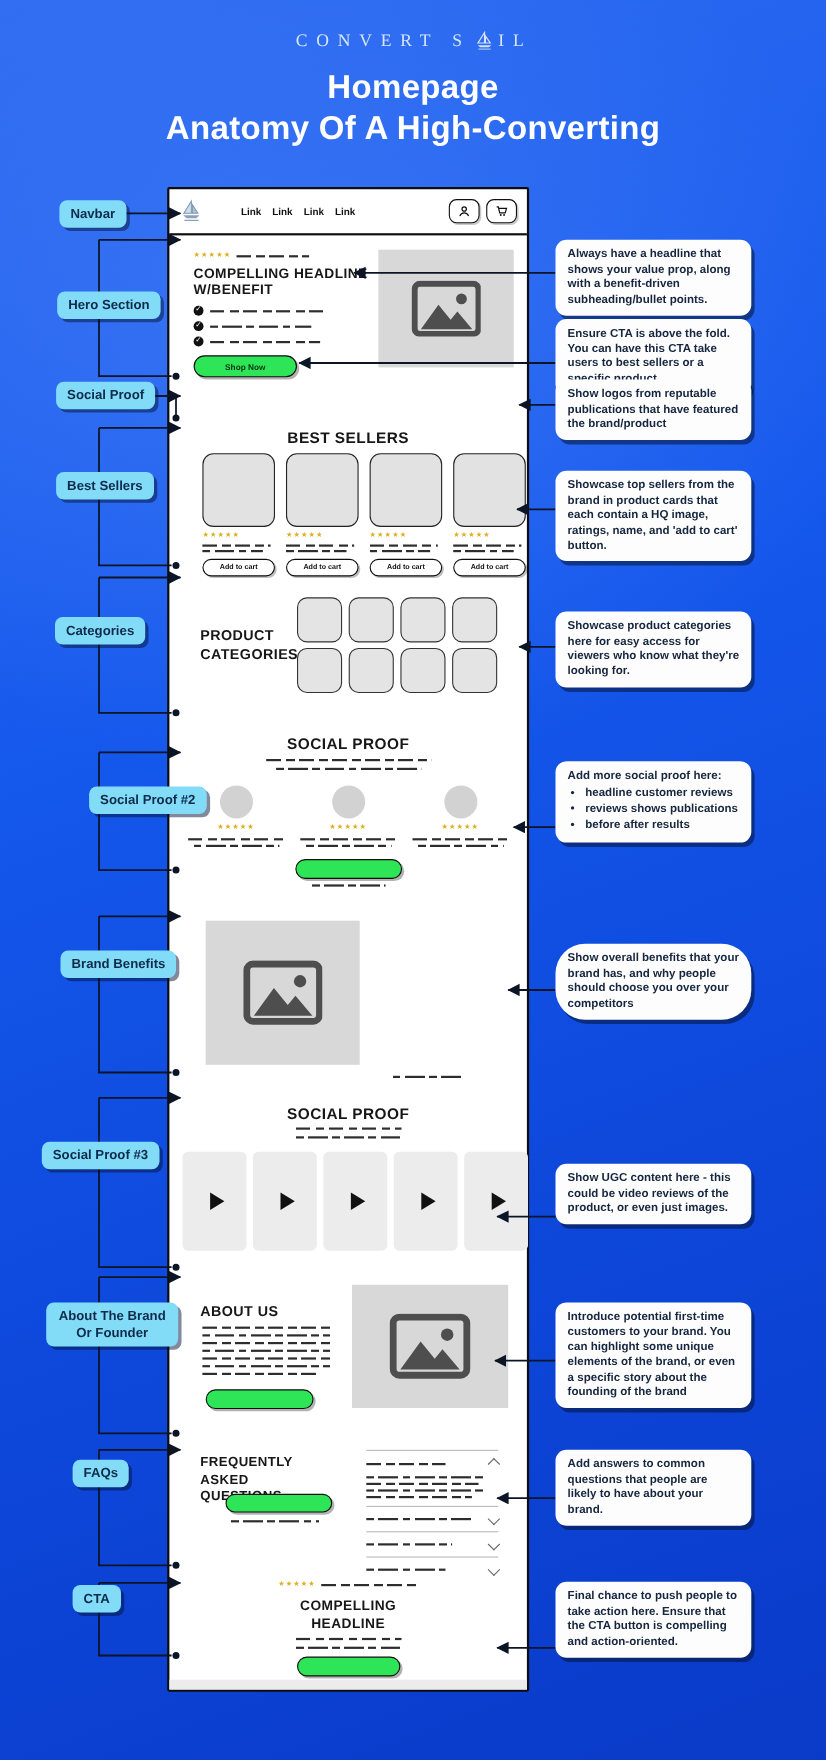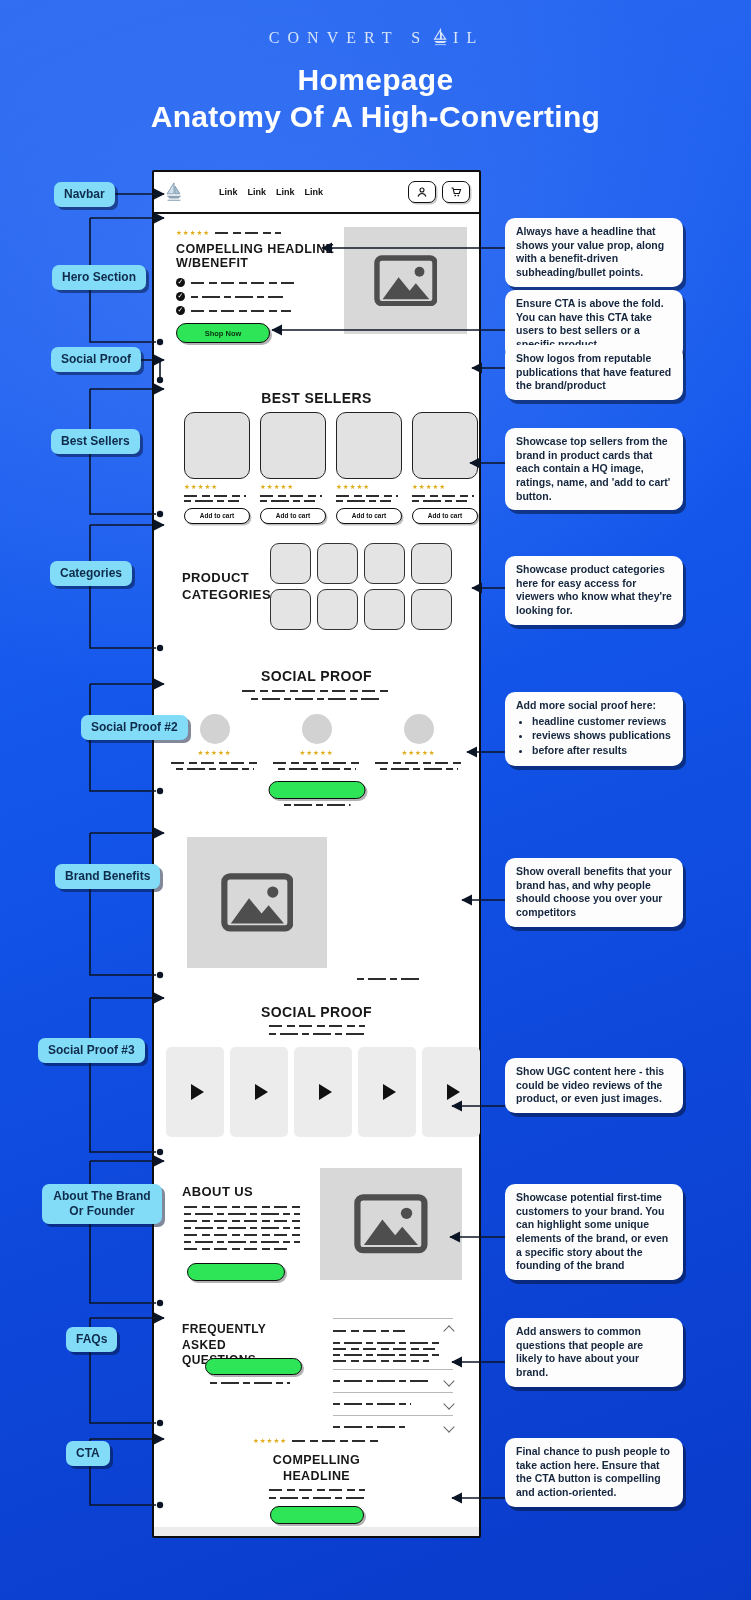--- a/index.html
+++ b/index.html
@@ -394,17 +394,17 @@
 <div class="anno" style="top:428px;">Showcase top sellers from the brand in product cards that each contain a HQ image, ratings, name, and 'add to cart' button.</div>
 <div class="anno" style="top:556px;">Showcase product categories here for easy access for viewers who know what they're looking for.</div>
 <div class="anno" style="top:692px;">
   <div>Add more social proof here:</div>
   <ul>
     <li>headline customer reviews</li>
     <li>reviews shows publications</li>
     <li>before after results</li>
   </ul>
 </div>
-<div class="anno" style="top:858px;">Show overall benefits that your brand has, and why people should choose you over your competitors</div>
+<div class="anno" style="top:858px;border-radius:27px;">Show overall benefits that your brand has, and why people should choose you over your competitors</div>
 <div class="anno" style="top:1058px;">Show UGC content here - this could be video reviews of the product, or even just images.</div>
-<div class="anno" style="top:1184px;">Showcase potential first-time customers to your brand. You can highlight some unique elements of the brand, or even a specific story about the founding of the brand</div>
+<div class="anno" style="top:1184px;">Introduce potential first-time customers to your brand. You can highlight some unique elements of the brand, or even a specific story about the founding of the brand</div>
 <div class="anno" style="top:1318px;">Add answers to common questions that people are likely to have about your brand.</div>
 <div class="anno" style="top:1438px;">Final chance to push people to take action here. Ensure that the CTA button is compelling and action-oriented.</div>
 
 </body></html>

